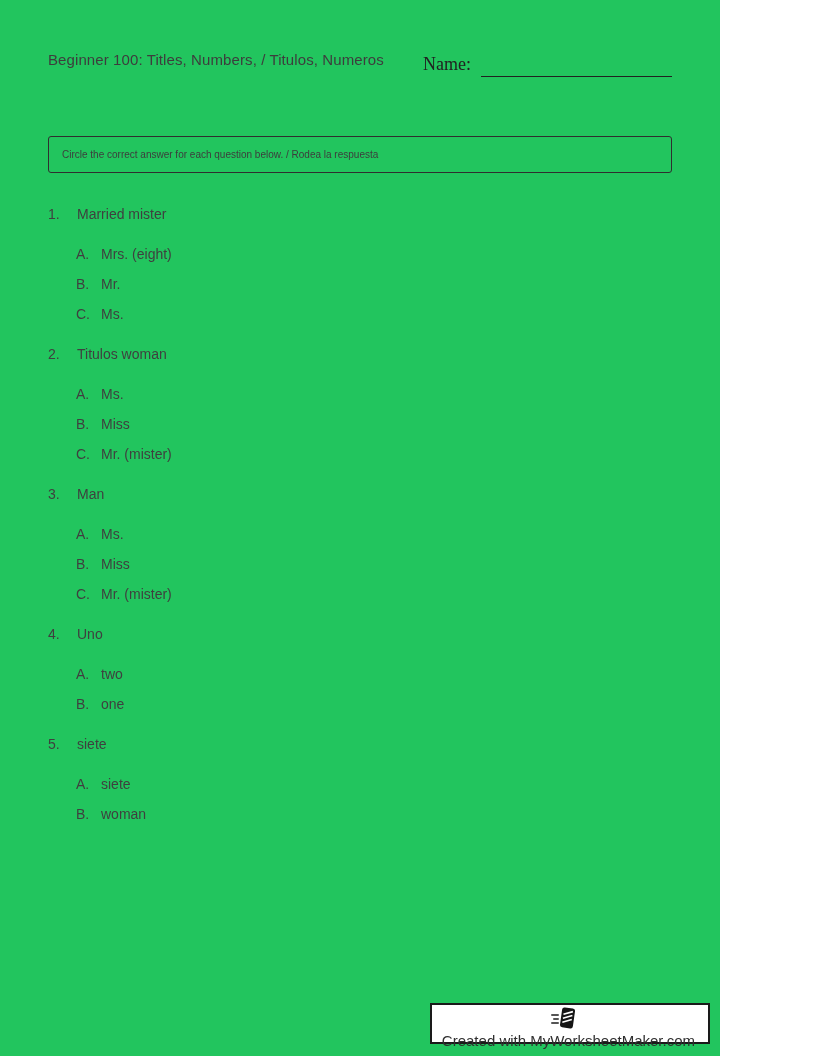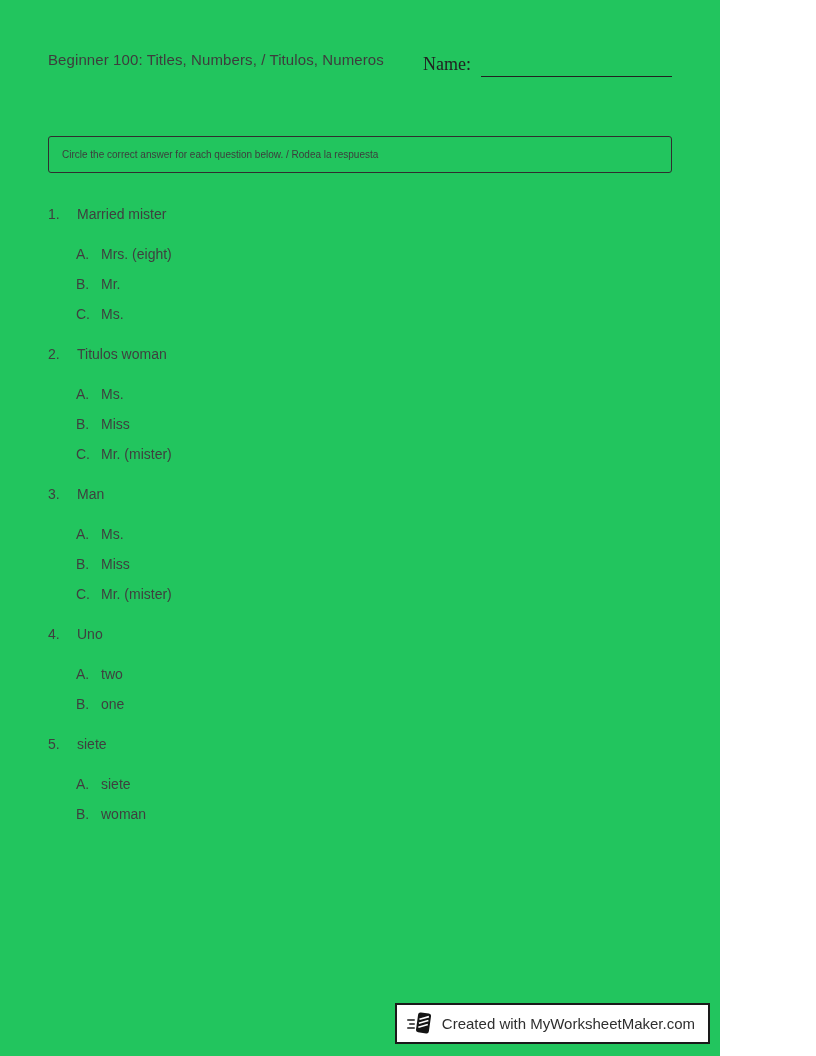--- a/index.html
+++ b/index.html
@@ -88,20 +88,21 @@
   .footer-credit {
     position: absolute;
     right: 10px;
     bottom: 12px;
     height: 41px;
     border: 2px solid #1a1a1a;
     background: #ffffff;
     display: flex;
     align-items: center;
     padding: 0 13px 0 10px;
+    flex-direction: column;
   }
   .footer-logo { margin-right: 8px; display: inline-flex; }
   .footer-text { font-size: 15px; color: #2f2f2f; }
 </style>
 </head>
 <body>
 
 <div class="page">
 
   <div class="header">

